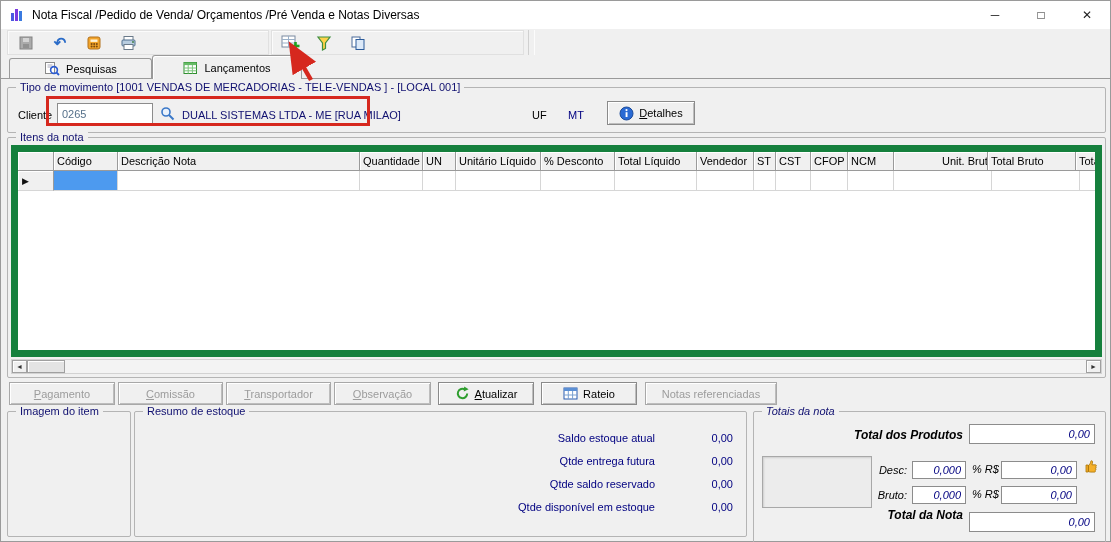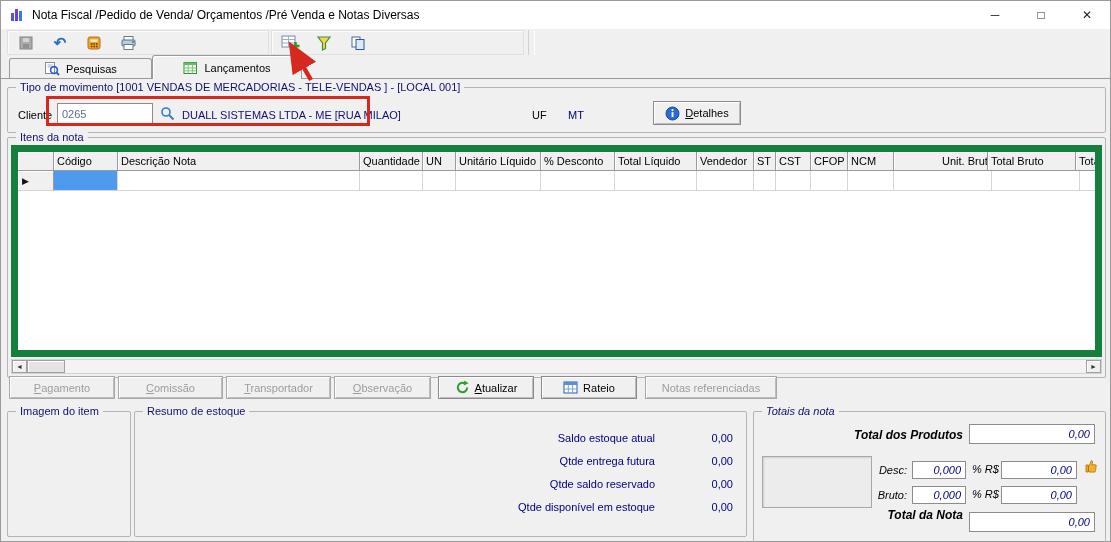--- a/index.html
+++ b/index.html
@@ -37,41 +37,41 @@
   .lbl { position:absolute; font-size:11px; }
   .cliente-lbl { left:10px; top:21px; }
   .code-input { position:absolute; left:49px; top:15px; width:96px; height:22px; border:1px solid #8c8c8c; background:#fff; font:11px "Liberation Sans",sans-serif; color:#55708a; padding:0 4px; }
   .mag { position:absolute; left:152px; top:18px; }
   .cliente-name { position:absolute; left:174px; top:21px; color:#101070; font-size:11px; white-space:nowrap; }
   .uf-lbl { left:524px; top:21px; }
   .uf-val { position:absolute; left:560px; top:21px; color:#000080; }
   .detalhes { position:absolute; left:599px; top:13px; width:88px; height:24px; }
 
   
-  .btn { background:#f0f0f0; border:1px solid #8a8a8a; box-shadow:inset 1px 1px 0 #fff, inset -1px -1px 0 #bdbdbd; font:11px "Liberation Sans",sans-serif; display:flex; align-items:center; justify-content:center; gap:5px; color:#000;margin-left:46px; }
+  .btn { background:#f0f0f0; border:1px solid #8a8a8a; box-shadow:inset 1px 1px 0 #fff, inset -1px -1px 0 #bdbdbd; font:11px "Liberation Sans",sans-serif; display:flex; align-items:center; justify-content:center; gap:5px; color:#000; }
   .btn.disabled, .btn:disabled { color:#9c9c9c; border-color:#a8a8a8; }
 
   
   .items { left:6px; top:58px; width:1099px; height:241px; }
   .grid { position:absolute; left:3px; top:7px; right:3px; bottom:20px; background:#fff; border:7px solid #15803d; overflow:hidden; }
   .grid-header, .grid-row { display:flex; }
   .gcell { flex:0 0 auto; overflow:hidden; white-space:nowrap; }
   .ghead { height:19px; background:#f0f0f0; border-right:1px solid #9a9a9a; border-bottom:1px solid #9a9a9a; box-shadow:inset 1px 1px 0 #fff; padding:0 3px; display:flex; align-items:center; font-size:11px; }
   .gdata { height:20px; background:#fff; border-right:1px solid #d6d6d6; border-bottom:1px solid #d6d6d6; }
   .gdata.gsel { background:#f0f0f0; border-right:1px solid #9a9a9a; box-shadow:inset 1px 1px 0 #fff; font-size:9px; display:flex; align-items:center; padding-left:4px; color:#111; }
   .gdata.gfocus { background:#4d9aef; }
 
   
   .hscroll { position:absolute; left:3px; right:3px; bottom:3px; height:15px; background:#f3f3f3; border:1px solid #d2d2d2; display:flex; align-items:center; }
   .sb-btn { width:15px; height:13px; background:#f0f0f0; border:1px solid #a0a0a0; box-shadow:inset 1px 1px 0 #fff; font-size:7px; display:flex; align-items:center; justify-content:center; color:#333; }
   .sb-btn.right { margin-left:auto; }
   .sb-thumb { width:38px; height:13px; background:#e4e4e4; border:1px solid #a0a0a0; box-shadow:inset 1px 1px 0 #fff; }
 
   
-  .action-row { position:absolute; top:303px; left:8px; height:17px; display:flex;align-items:flex-end; }
+  .action-row { position:absolute; top:303px; left:8px; height:17px; display:flex; }
   .action-row .btn { height:23px; }
 
   
   .imagem { left:6px; top:332px; width:124px; height:126px; }
   .resumo { left:133px; top:332px; width:613px; height:126px; }
   .totais { left:752px; top:332px; width:353px; height:164px;font-style:italic; }
 
   #stock-rows { position:absolute; top:14px; left:10px; right:13px; }
   .stock-row { height:23px; display:flex; align-items:center; justify-content:flex-end; }
   .stock-label { color:#000080; }

